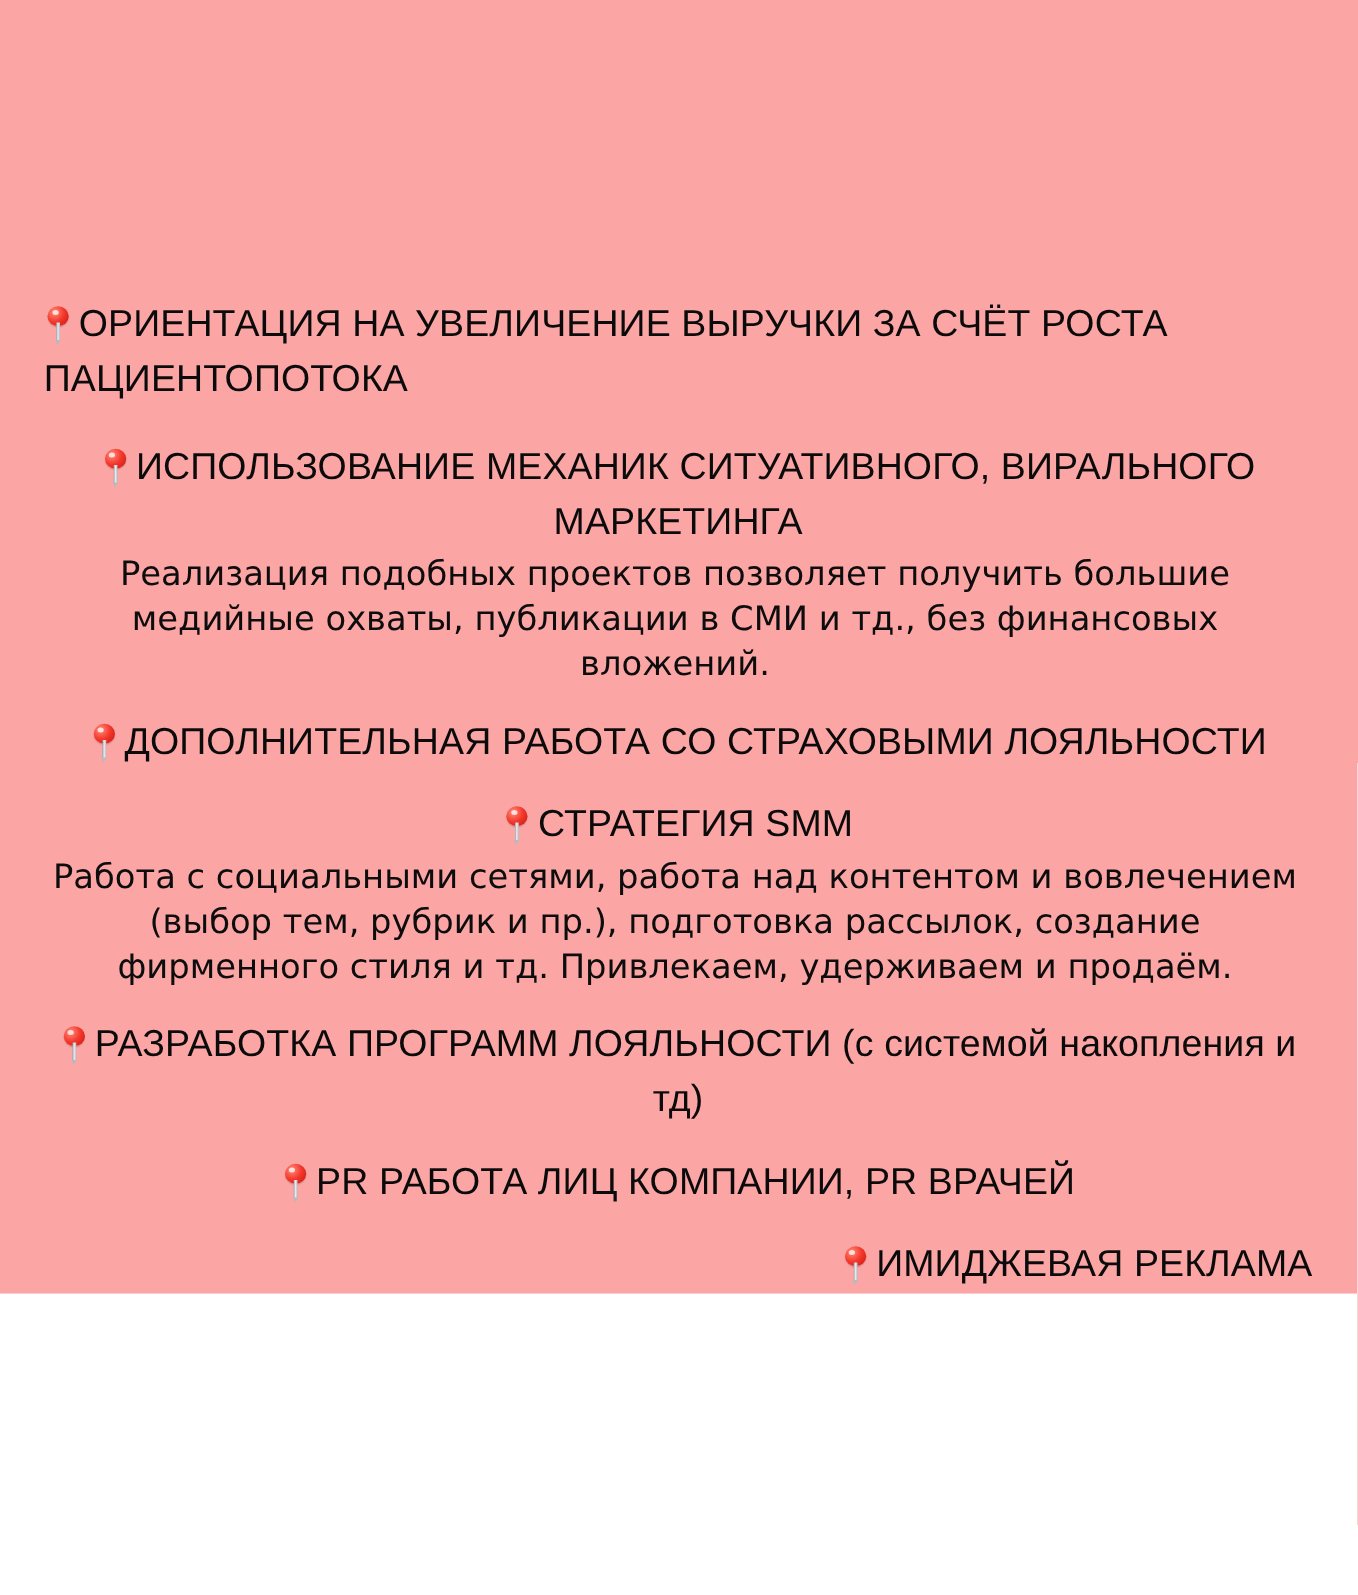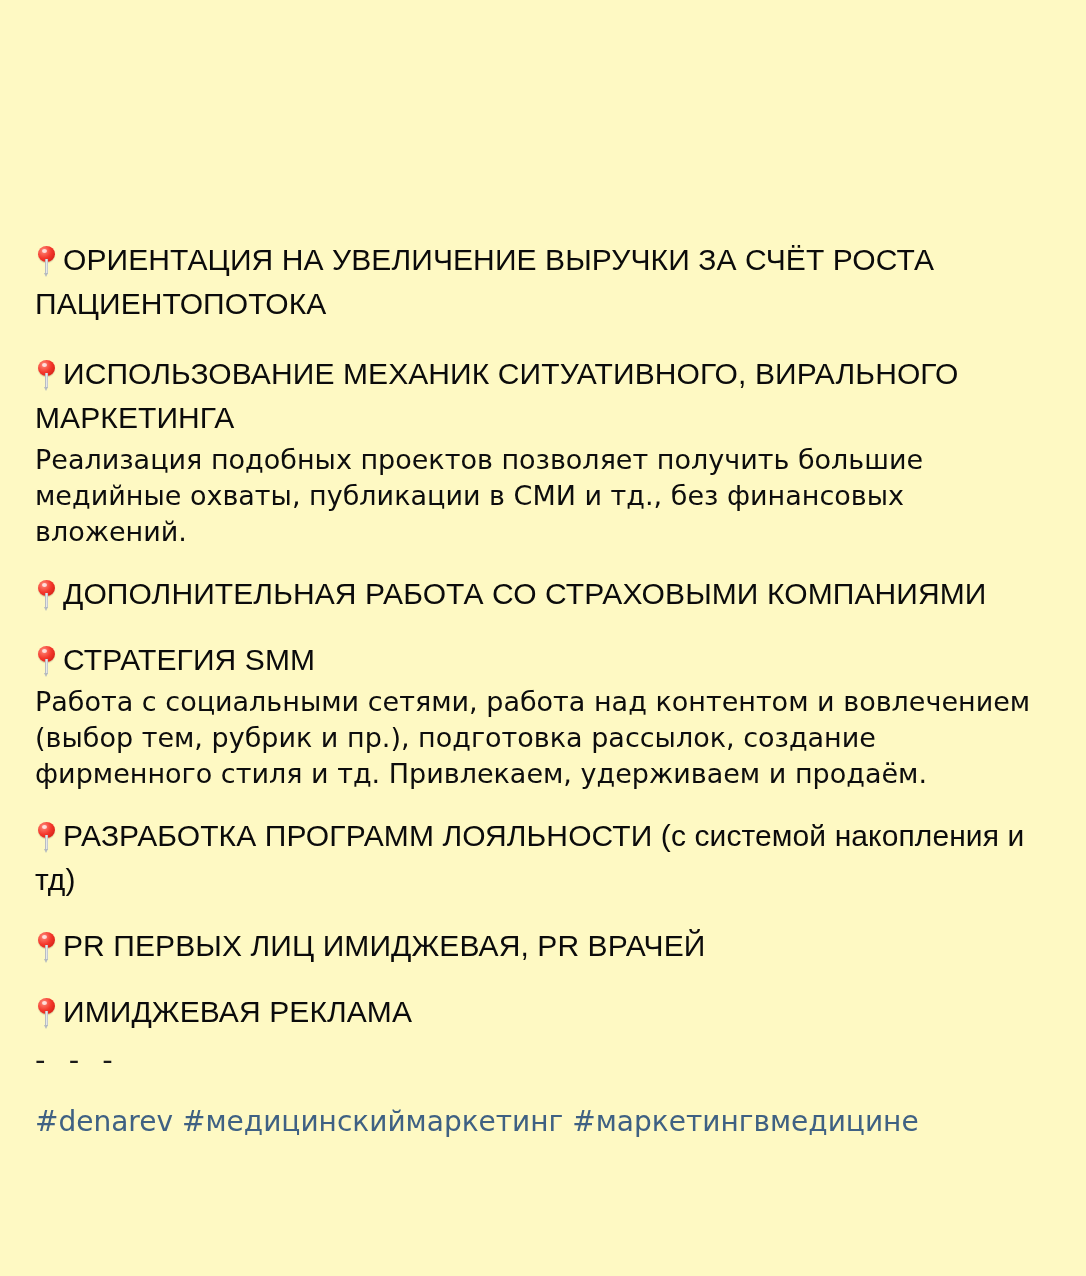--- a/index.html
+++ b/index.html
@@ -5,22 +5,22 @@
 <style>
   html, body {
     margin: 0;
     padding: 0;
     background: #ffffff;
   }
 
   #page {
     position: relative;
     width: 1086px;
-    height: 1276px;
-    background: #fef9c3;
+    height: 1035px;
+    background: #fca5a5;
     overflow: hidden;
     font-family: "Liberation Sans", "DejaVu Sans", sans-serif;
     -webkit-font-smoothing: antialiased;
   }
 
   #post-body {
     position: absolute;
     left: 35px;
     top: 238px;
     width: 1015px;
@@ -132,22 +132,22 @@
     font-size: 28px;
     line-height: 40px;
     color: #3f6183;
     margin: 0;
     cursor: pointer;
   }
   .tags .tag { color: #3f6183; }
 
   
   .gap-lg { margin-bottom: 26px; }
-  .gap-md { margin-bottom: 22px; }
-  .gap-divider { margin-bottom: 6px; }
+  .gap-md { margin-bottom: 22px; text-align: center; }
+  .gap-divider { margin-bottom: 6px; text-align: right; }
 </style>
 </head>
 <body>
 
 <div id="page">
 
   <div id="post-body">
 
     <div class="block gap-lg">
       <p class="headline">
@@ -157,41 +157,41 @@
 
     <div class="block gap-md">
       <p class="headline">
         <span class="pin"><span class="pin-head"></span><span class="pin-needle"></span></span><span class="cap">ИСПОЛЬЗОВАНИЕ МЕХАНИК СИТУАТИВНОГО, ВИРАЛЬНОГО МАРКЕТИНГА</span><span class="suffix"></span>
       </p>
       <p class="para">Реализация подобных проектов позволяет получить большие медийные охваты, публикации в СМИ и тд., без финансовых вложений.</p>
     </div>
 
     <div class="block gap-md">
       <p class="headline">
-        <span class="pin"><span class="pin-head"></span><span class="pin-needle"></span></span><span class="cap">ДОПОЛНИТЕЛЬНАЯ РАБОТА СО СТРАХОВЫМИ КОМПАНИЯМИ</span><span class="suffix"></span>
+        <span class="pin"><span class="pin-head"></span><span class="pin-needle"></span></span><span class="cap">ДОПОЛНИТЕЛЬНАЯ РАБОТА СО СТРАХОВЫМИ ЛОЯЛЬНОСТИ</span><span class="suffix"></span>
       </p>
     </div>
 
 
     <div class="block gap-md">
       <p class="headline">
         <span class="pin"><span class="pin-head"></span><span class="pin-needle"></span></span><span class="cap">СТРАТЕГИЯ SMM</span><span class="suffix"></span>
       </p>
       <p class="para">Работа с социальными сетями, работа над контентом и вовлечением (выбор тем, рубрик и пр.), подготовка рассылок, создание фирменного стиля и тд. Привлекаем, удерживаем и продаём.</p>
     </div>
 
     <div class="block gap-md">
       <p class="headline">
         <span class="pin"><span class="pin-head"></span><span class="pin-needle"></span></span><span class="cap">РАЗРАБОТКА ПРОГРАММ ЛОЯЛЬНОСТИ</span><span class="suffix"> (с системой накопления и тд)</span>
       </p>
     </div>
 
     <div class="block gap-md">
       <p class="headline">
-        <span class="pin"><span class="pin-head"></span><span class="pin-needle"></span></span><span class="cap">PR ПЕРВЫХ ЛИЦ ИМИДЖЕВАЯ, PR ВРАЧЕЙ</span><span class="suffix"></span>
+        <span class="pin"><span class="pin-head"></span><span class="pin-needle"></span></span><span class="cap">PR РАБОТА ЛИЦ КОМПАНИИ, PR ВРАЧЕЙ</span><span class="suffix"></span>
       </p>
     </div>
 
     <div class="block gap-divider">
       <p class="headline">
         <span class="pin"><span class="pin-head"></span><span class="pin-needle"></span></span><span class="cap">ИМИДЖЕВАЯ РЕКЛАМА</span><span class="suffix"></span>
       </p>
     </div>
 
     <div class="block gap-md">

